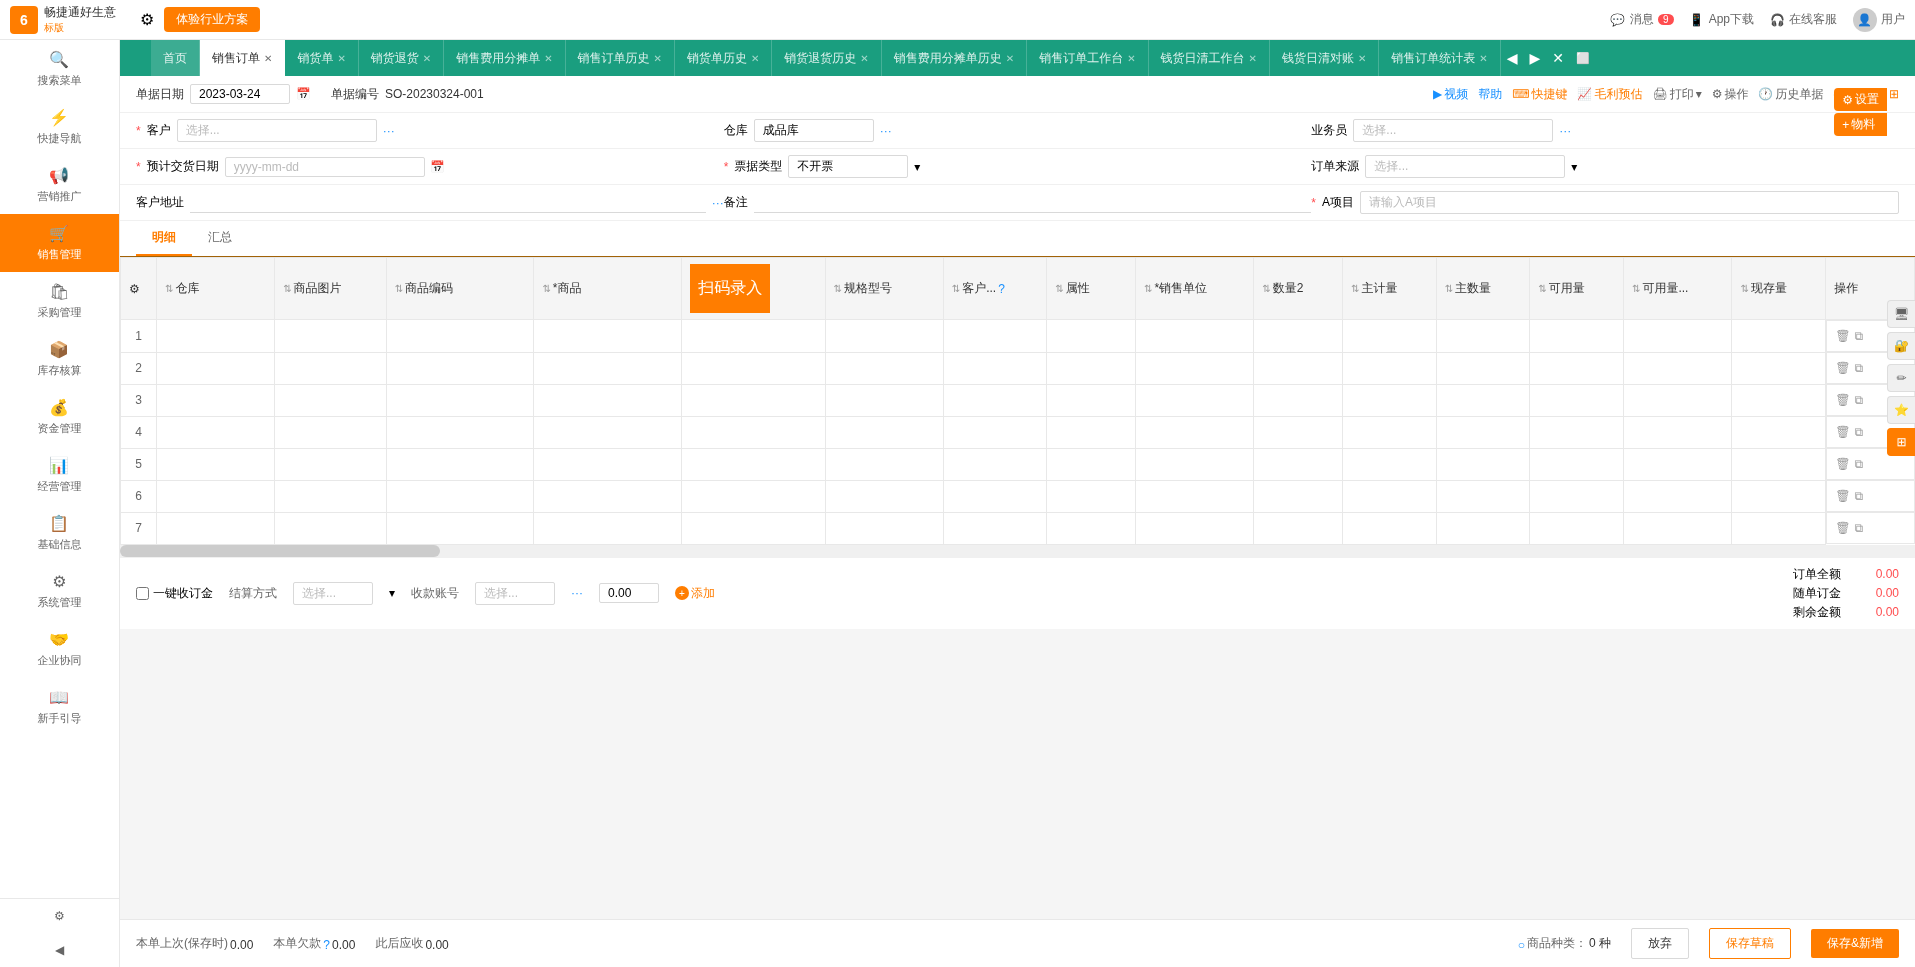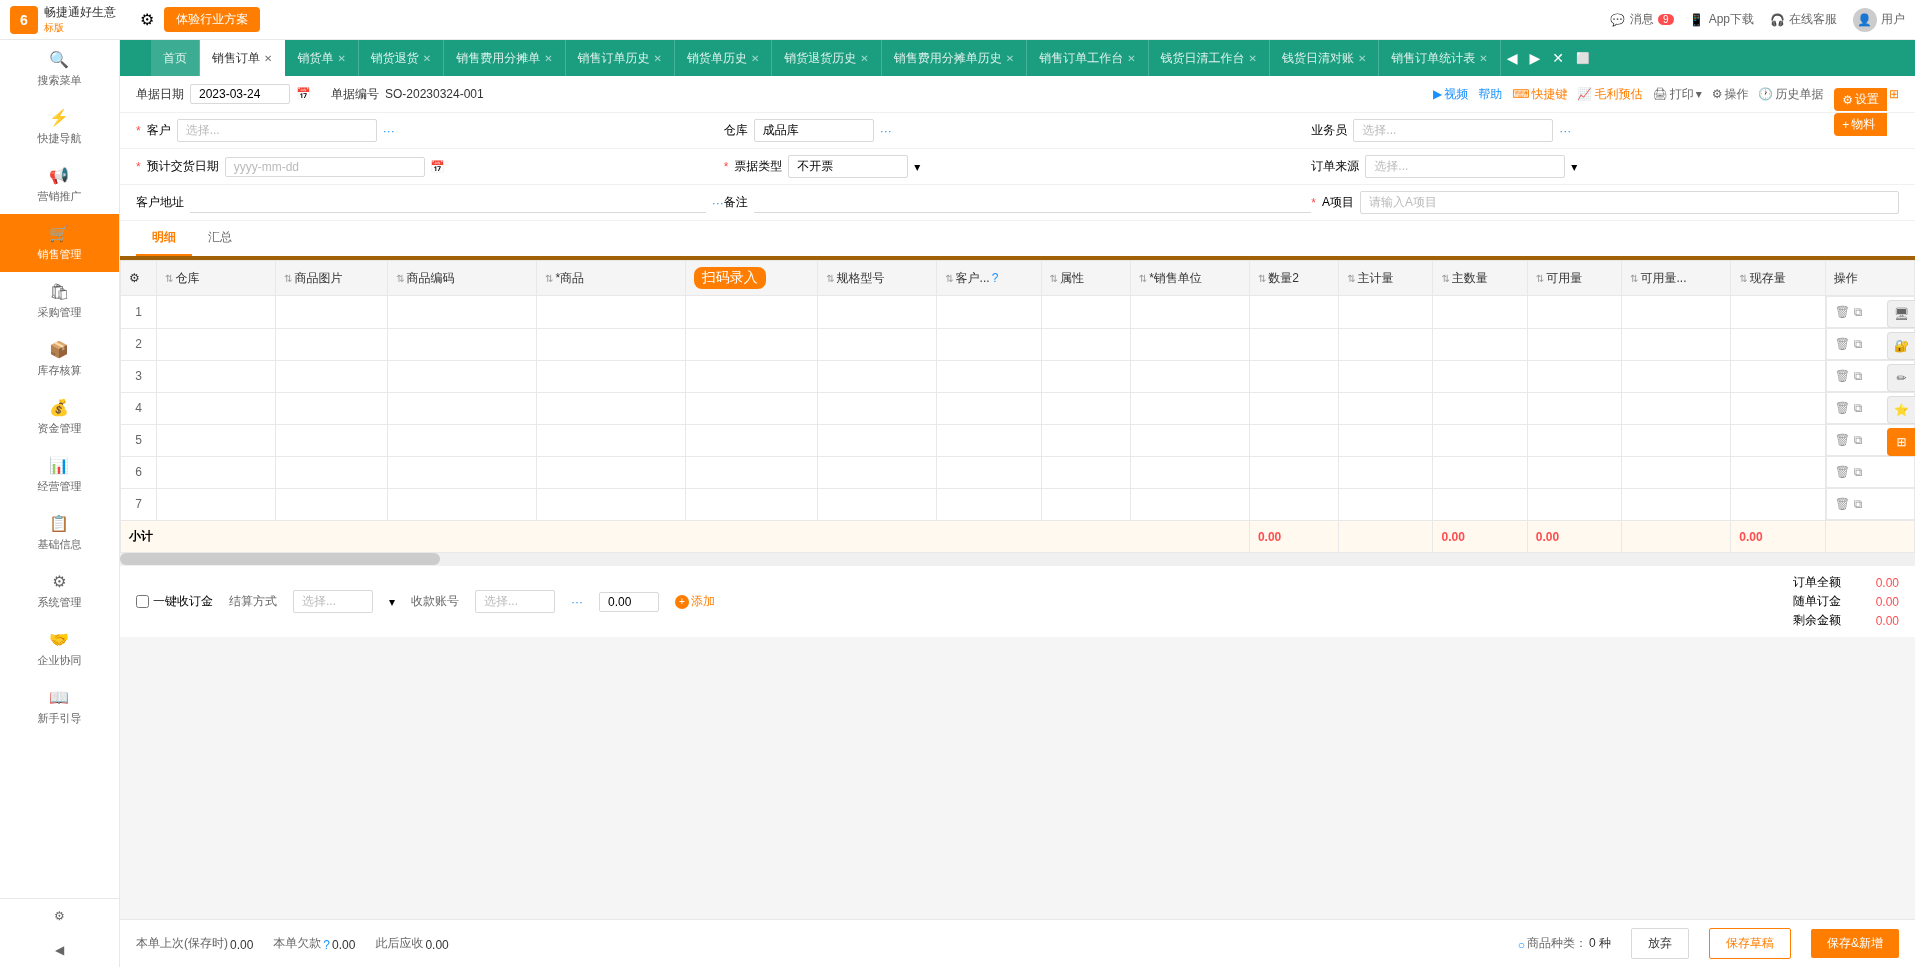--- a/index.html
+++ b/index.html
@@ -40,31 +40,31 @@
 
     
     .page-content { flex: 1; overflow: auto; background: #f5f5f5; padding: 0; }
 
     
     .form-area { background: #fff; padding: 0; }
     .form-field { display: flex; align-items: center; gap: 6px; }
     .form-label { color: #333; white-space: nowrap; }
 
     
-    .sub-tabs { display: flex; padding: 0 16px; border-bottom: 4px solid #a16207; background: #fff; }
+    .sub-tabs { display: flex; padding: 0 16px; border-bottom: 1px solid #a16207; background: #fff; }
     .sub-tab { padding: 8px 16px; cursor: pointer; color: #666; border-bottom: 2px solid transparent; }
     .sub-tab.active { color: #ff7d00; border-bottom-color: #ff7d00; font-weight: bold; }
 
     
     .data-table-wrapper { background: #fff; }
     .data-table { width: 100%; border-collapse: collapse; }
     .data-table th { background: #f5f5f5; border: 1px solid #e8e8e8; padding: 6px 8px; text-align: left; white-space: nowrap; font-weight: normal; color: #333; }
     .data-table td { border: 1px solid #e8e8e8; padding: 4px 8px; height: 32px; }
     .row-num { color: #666; text-align: center; }
-    .scan-btn { background: #ff7d00; color: white; border: none; padding: 2px 8px; border-radius: 8px; cursor: pointer; font-size: 14px; }
+    .scan-btn { background: #ff7d00; color: white; border: none; padding: 14px 8px; border-radius: 0; cursor: pointer; font-size: 16px; }
 
     
     .subtotal-row td { background: #fff9f0; font-weight: bold; }
     .subtotal-val { color: #ff4d4f; }
 
     
     .scroll-track { height: 12px; background: #f0f0f0; }
     .scroll-thumb { height: 12px; background: #ccc; width: 320px; border-radius: 6px; }
 
     
@@ -642,38 +642,20 @@
                   <td></td>
                   <td></td>
                   <td></td>
                   <td></td>
                   <td style="display:flex;gap:4px;align-items:center;height:32px;">
                     <span style="cursor:pointer;color:#999;">🗑</span>
                     <span style="cursor:pointer;color:#999;">⧉</span>
                   </td>
                 </tr>
 
-                <tr class="subtotal-row">
-                  <td colspan="10" style="text-align:left;padding-left:8px;background:#fff9f0;">小计</td>
-                  <td style="background:#fff9f0;">
-                    <span class="subtotal-val">0.00</span>
-                  </td>
-                  <td style="background:#fff9f0;"></td>
-                  <td style="background:#fff9f0;">
-                    <span class="subtotal-val">0.00</span>
-                  </td>
-                  <td style="background:#fff9f0;">
-                    <span class="subtotal-val">0.00</span>
-                  </td>
-                  <td style="background:#fff9f0;"></td>
-                  <td style="background:#fff9f0;">
-                    <span class="subtotal-val">0.00</span>
-                  </td>
-                  <td style="background:#fff9f0;"></td>
-                </tr>
               </tbody>
             </table>
           </div>
 
           <div class="scroll-track">
             <div class="scroll-thumb"></div>
           </div>
         </div>
 
         <div class="bottom-form">

